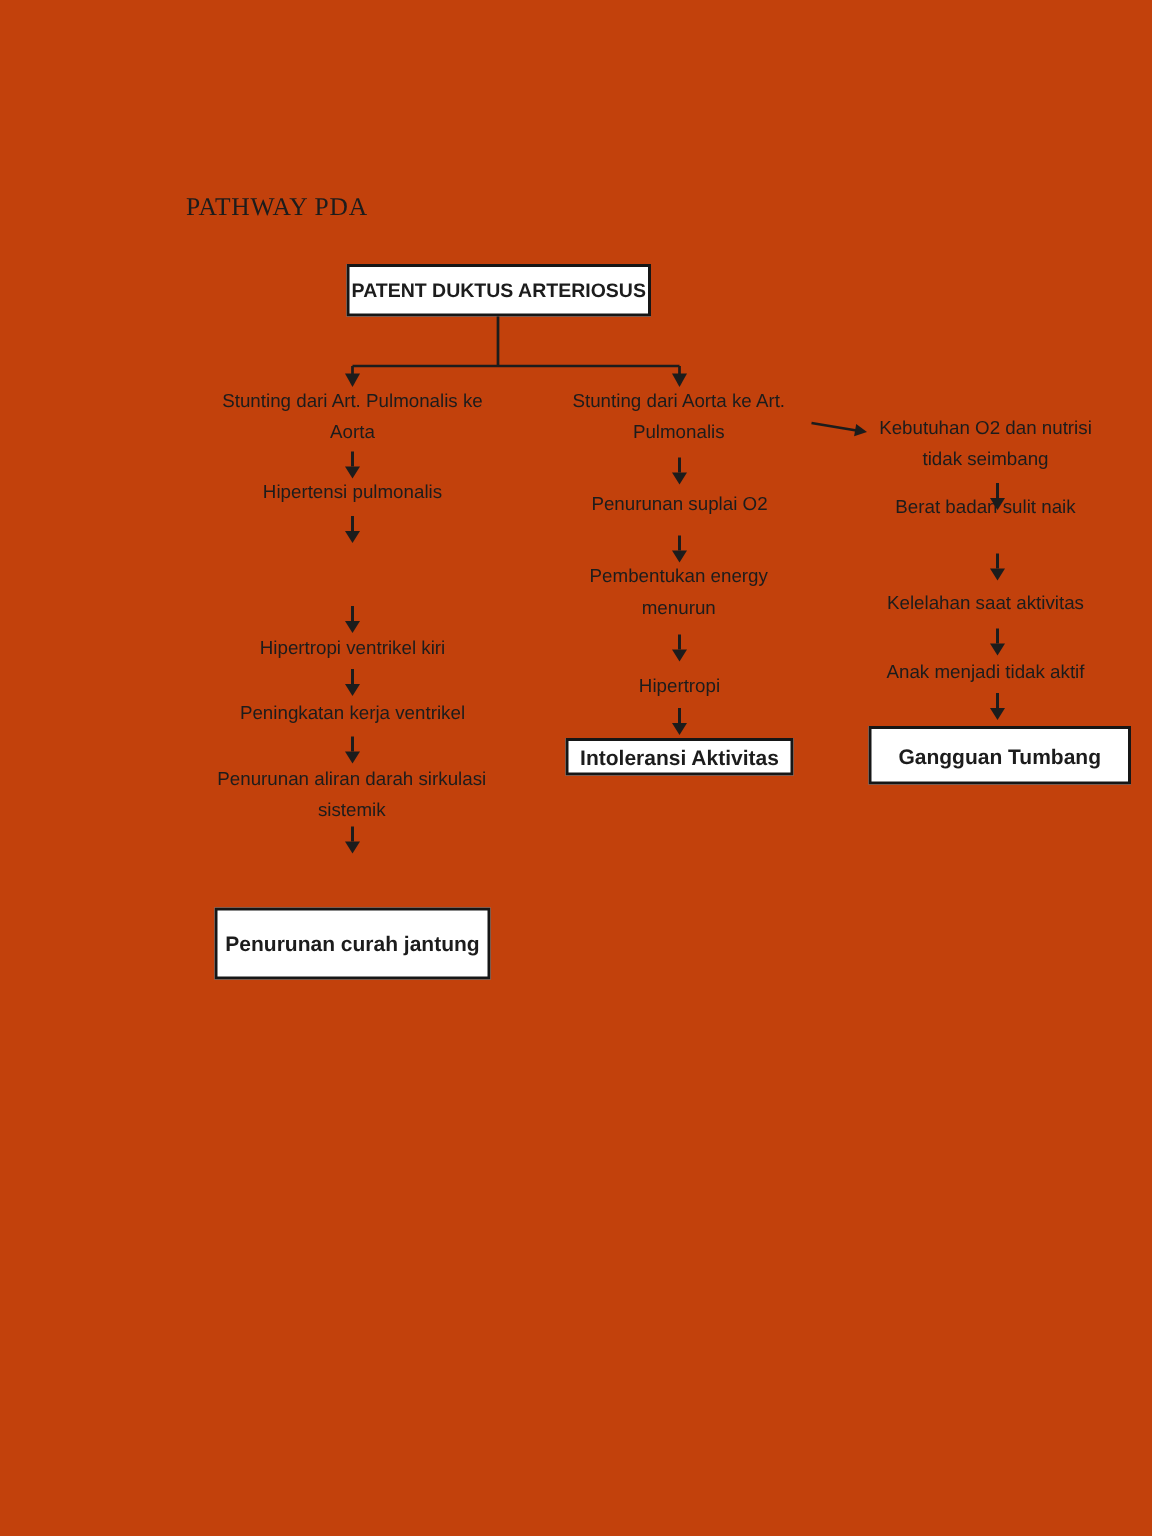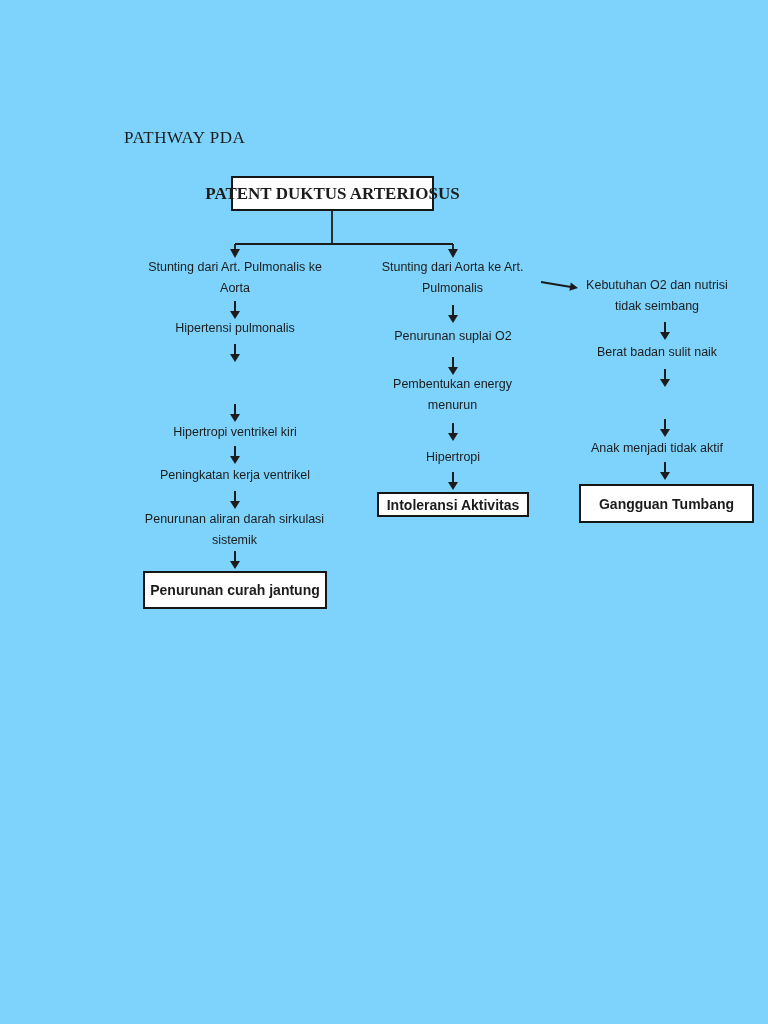--- a/index.html
+++ b/index.html
@@ -1,31 +1,31 @@
 <!DOCTYPE html>
 <html><head>
 <meta charset="utf-8">
 <style>
   html,body { margin:0; padding:0; background:#ffffff; }
   .page {
-    position:relative; width:768px; height:1024px; background:#7dd3fc;
+    position:relative; width:768px; height:1024px; background:#c2410c;
     overflow:hidden; font-family:"Liberation Sans", sans-serif;
   }
   .title {
     position:absolute; left:124px; top:128px;
     font-family:"Liberation Serif", serif;
     font-size:17px; color:#1c1c1c; letter-spacing:0.5px;
   }
   .rootbox {
     position:absolute; left:231px; top:176px; width:203px; height:35px;
     border:2px solid #161616; box-sizing:border-box; background:#fff;
     display:flex; align-items:center; justify-content:center;
   }
   .rootbox span {
-    font-weight:bold; font-size:17px; color:#1c1c1c; letter-spacing:0px; white-space:nowrap;font-family:Liberation Serif, serif;
+    font-weight:bold; font-size:13px; color:#1c1c1c; letter-spacing:0px; white-space:nowrap;
   }
   .step {
     position:absolute; font-weight:normal; font-size:12.5px; line-height:21px;
     color:#1c1c1c; text-align:center;
   }
   .obox {
     position:absolute; border:2.5px solid #161616; box-sizing:border-box; background:#fff;
     display:flex; align-items:center; justify-content:center;
   }
   .obox span { font-weight:bold; font-size:14px; color:#1c1c1c; white-space:nowrap; }
@@ -81,21 +81,21 @@
   <div class="step" style="left:145px;top:465px;width:180px">Peningkatan kerja ventrikel</div>
   <div class="varrow" style="left:228px;top:491px">
       <div class="shaft"></div>
       <div class="head"></div>
     </div>
   <div class="step" style="left:132px;top:509px;width:205px">Penurunan aliran darah sirkulasi sistemik</div>
   <div class="varrow" style="left:228px;top:551px">
       <div class="shaft"></div>
       <div class="head"></div>
     </div>
-  <div class="obox" style="left:143px;top:571px;width:184px;height:38px">
+  <div class="obox" style="left:143px;top:605px;width:184px;height:48px">
     <span>Penurunan curah jantung</span>
   </div>
 
   <div class="step" style="left:370px;top:257px;width:165px">Stunting dari Aorta ke Art. Pulmonalis</div>
   <div class="varrow" style="left:446px;top:305px">
       <div class="shaft"></div>
       <div class="head"></div>
     </div>
   <div class="step" style="left:373px;top:326px;width:160px">Penurunan suplai O2</div>
   <div class="varrow" style="left:446px;top:357px">
@@ -114,25 +114,26 @@
     </div>
   <div class="obox" style="left:377px;top:492px;width:152px;height:25px">
     <span>Intoleransi Aktivitas</span>
   </div>
 
   <div class="step" style="left:576px;top:275px;width:162px">Kebutuhan O2 dan nutrisi tidak seimbang</div>
   <div class="varrow" style="left:658px;top:322px">
       <div class="shaft"></div>
       <div class="head"></div>
     </div>
-  <div class="step" style="left:571px;top:342px;width:172px">Berat badan sulit naik</div>
+  <div class="step" style="left:571px;top:328px;width:172px">Berat badan sulit naik</div>
   <div class="varrow" style="left:658px;top:369px">
       <div class="shaft"></div>
       <div class="head"></div>
     </div>
+  <div class="step" style="left:571px;top:392px;width:172px">Kelelahan saat aktivitas</div>
   <div class="varrow" style="left:658px;top:419px">
       <div class="shaft"></div>
       <div class="head"></div>
     </div>
   <div class="step" style="left:569px;top:438px;width:176px">Anak menjadi tidak aktif</div>
   <div class="varrow" style="left:658px;top:462px">
       <div class="shaft"></div>
       <div class="head"></div>
     </div>
   <div class="obox" style="left:579px;top:484px;width:175px;height:39px">

